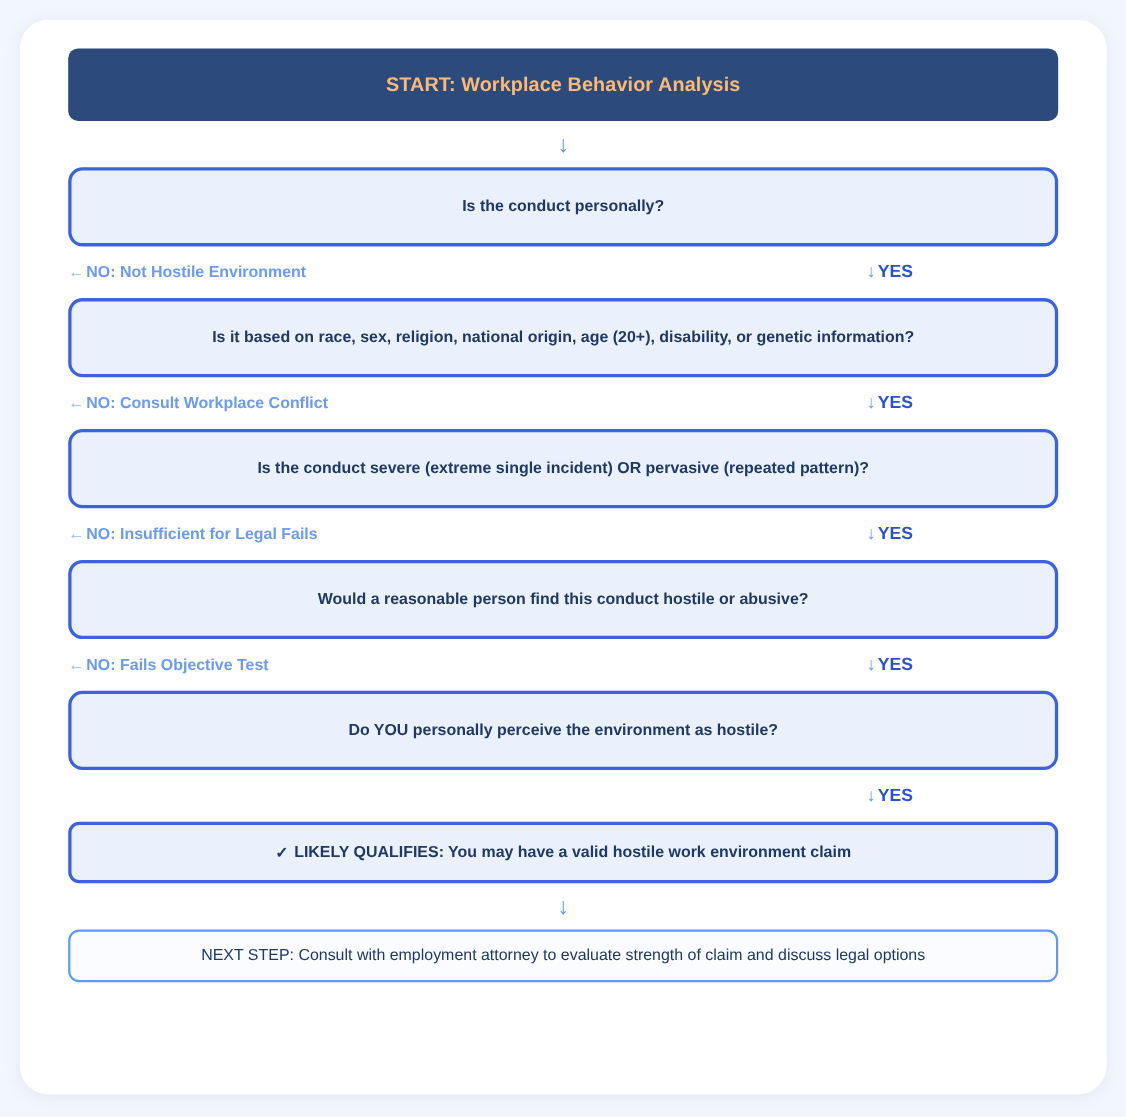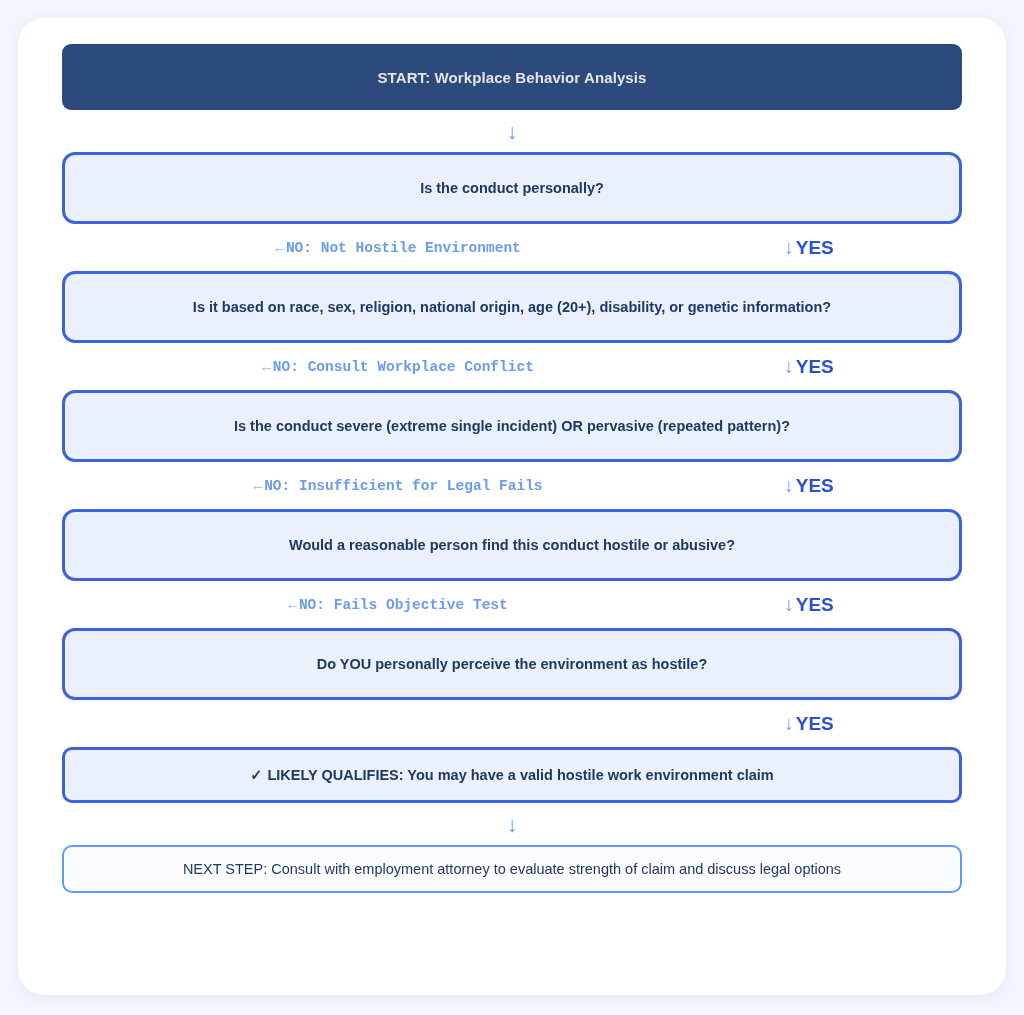--- a/index.html
+++ b/index.html
@@ -40,22 +40,22 @@
   
   .start-node {
     box-sizing: border-box;
     width: 100%;
     height: 66px;
     background: #2c4a7c;
     border-radius: 9px;
     display: flex;
     align-items: center;
     justify-content: center;
-    color: #e5e5e5;
-    font-size: 15px;
+    color: #fdba74;
+    font-size: 18px;
     font-weight: bold;
     letter-spacing: 0.1px;
   }
 
   
   .connector {
     height: 42px;
     display: flex;
     align-items: center;
     justify-content: center;
@@ -89,41 +89,40 @@
   .branch-row {
     position: relative;
     height: 47px;
   }
   .branch-no {
     position: absolute;
     left: 0;
     top: 50%;
     transform: translateY(-50%);
     width: 672px;
-    text-align: center;
+    text-align: left;
     color: #6b9bf0;
     font-size: 14.5px;
     font-weight: bold;
     white-space: nowrap;
-    font-family: Liberation Mono, monospace;
   }
   .branch-no .no-arrow {
     color: #90b8f5;
     font-weight: normal;
     margin-right: 2px;
   }
   .branch-yes {
     position: absolute;
     left: 672px;
     top: 50%;
     transform: translateY(-50%);
     width: 150px;
     text-align: center;
     color: #2a52cf;
-    font-size: 19px;
+    font-size: 16px;
     font-weight: bold;
     white-space: nowrap;
   }
   .branch-yes .yes-arrow {
     color: #6b9bf0;
     font-weight: normal;
     margin-right: 2px;
   }
 
   

